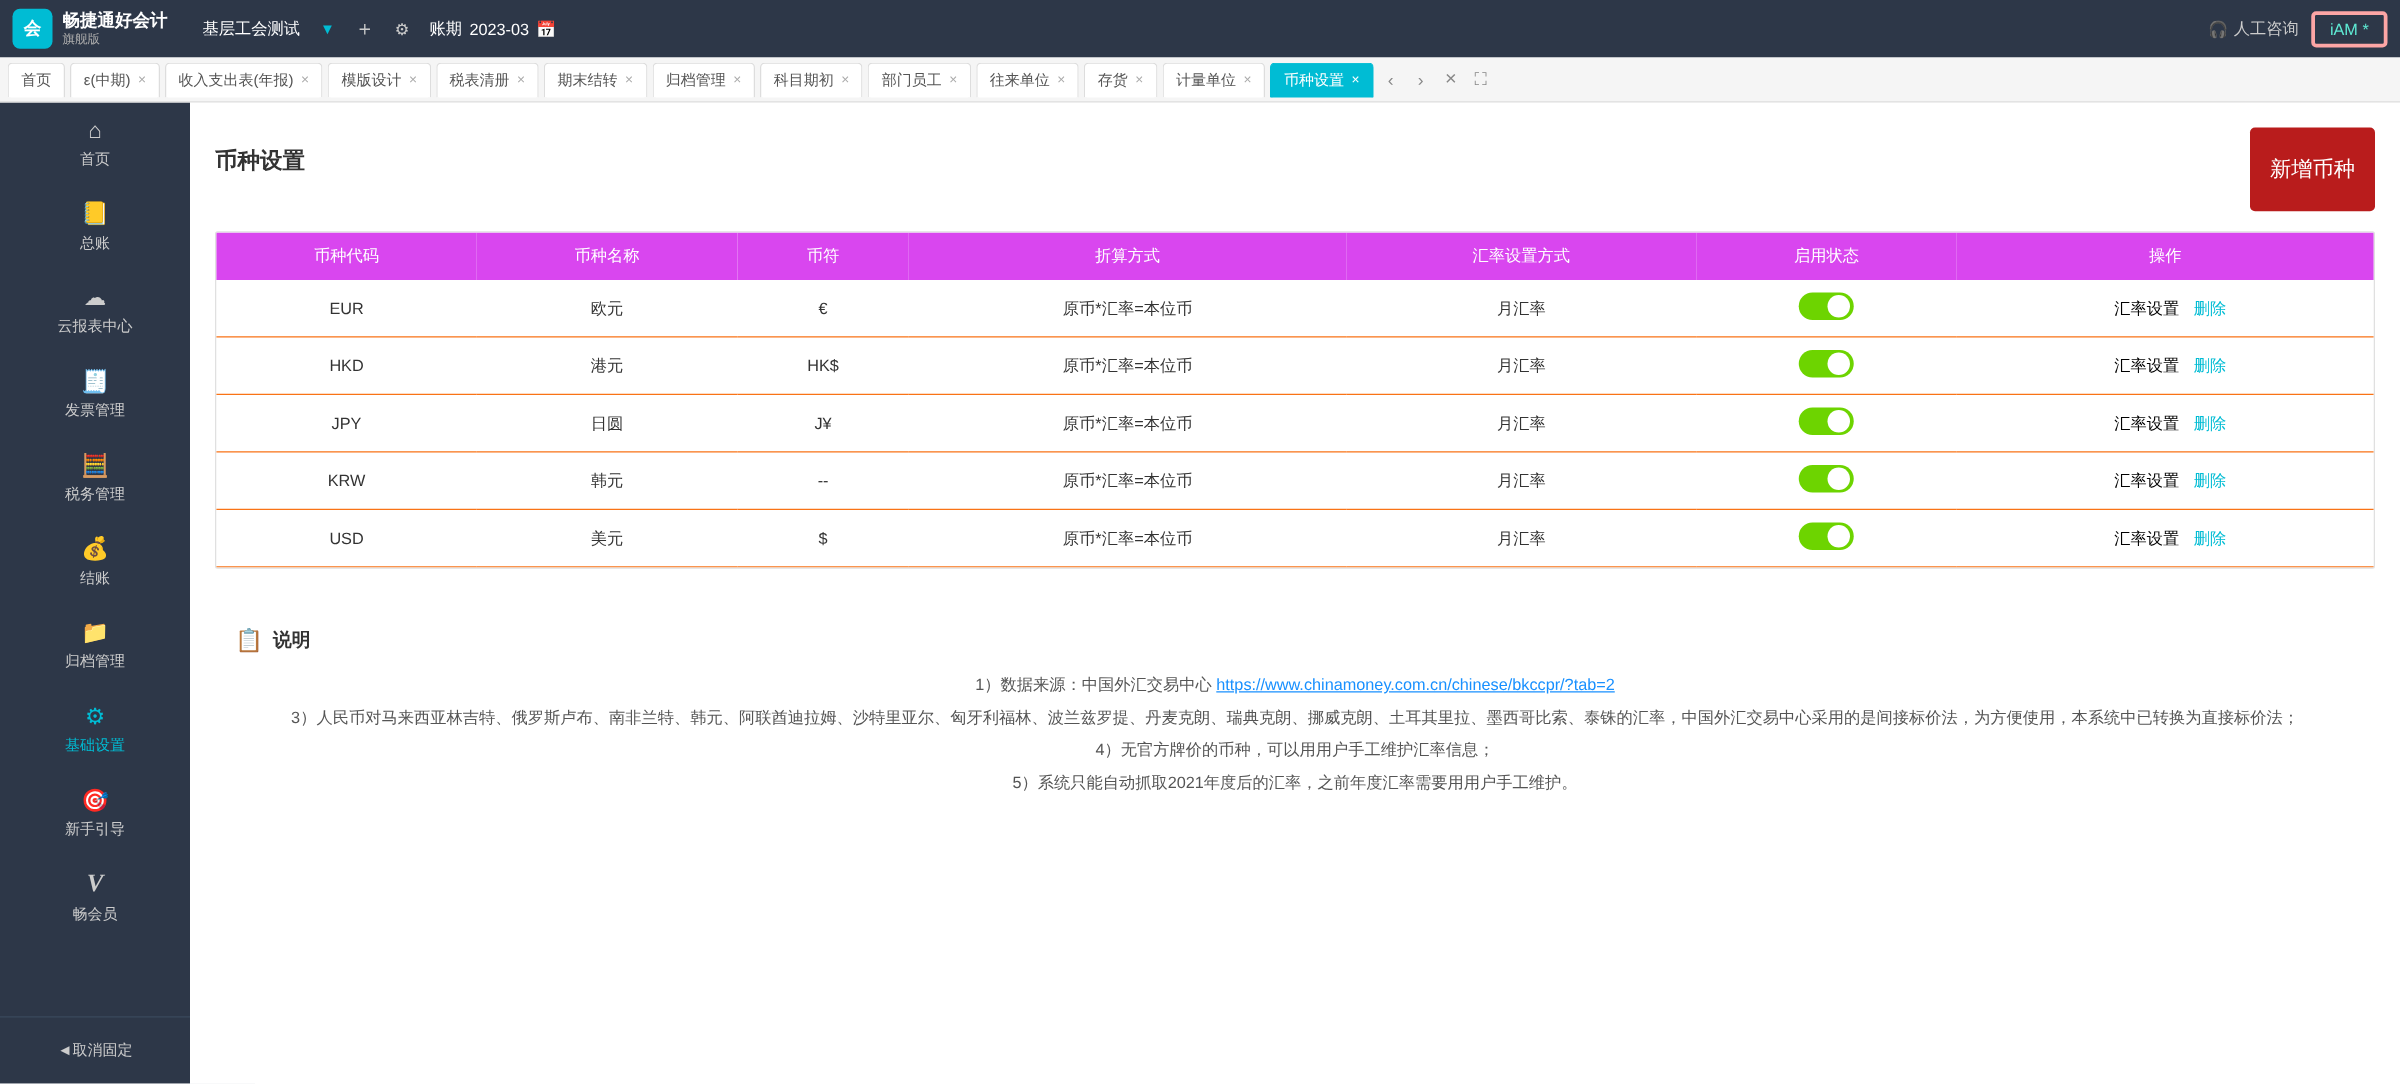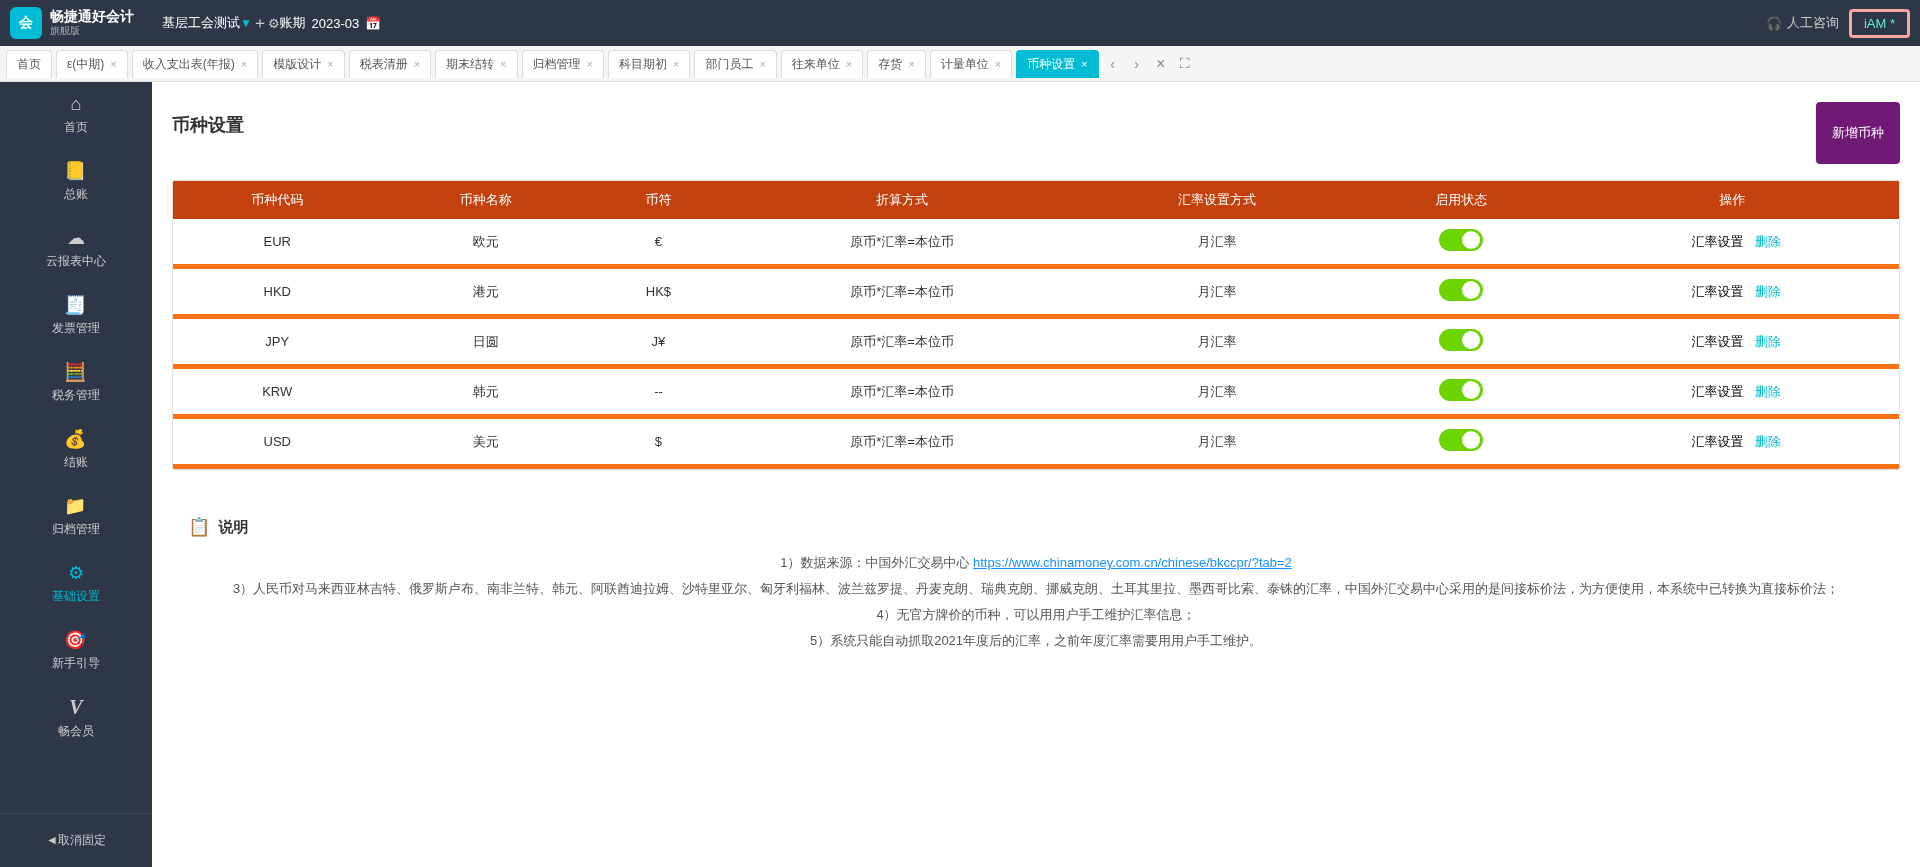--- a/index.html
+++ b/index.html
@@ -5,21 +5,21 @@
     * { box-sizing: border-box; margin: 0; padding: 0; }
     body { font-family: 'Microsoft YaHei', Arial, sans-serif; font-size: 13px; background: #f0f2f5; overflow: hidden; }
 
     
     .app { display: flex; flex-direction: column; height: 867px; width: 1920px; }
     .header { display: flex; align-items: center; background: #2d3748; height: 46px; padding: 0 10px; flex-shrink: 0; }
     .logo { display: flex; align-items: center; width: 152px; }
     .logo-icon { width: 32px; height: 32px; background: #00bcd4; border-radius: 6px; display: flex; align-items: center; justify-content: center; color: white; font-size: 14px; font-weight: bold; margin-right: 8px; }
     .logo-text { color: white; font-size: 14px; font-weight: bold; line-height: 1.2; }
     .logo-sub { color: #aaa; font-size: 10px; }
-    .header-middle { flex: 1; display: flex; align-items: center; gap: 0; color: white; font-size: 13px; }
+    .header-middle { flex: 1; display: flex; align-items: center; gap: 16px; color: white; font-size: 13px; }
     .company-name { color: white; cursor: pointer; }
     .period { display: flex; align-items: center; gap: 6px; color: white; }
     .header-right { display: flex; align-items: center; gap: 10px; }
     .support-btn { display: flex; align-items: center; gap: 4px; color: #ccc; font-size: 13px; cursor: pointer; }
     .account-btn { background: transparent; border: 3px solid #fca5a5; color: #5eead4; padding: 4px 12px; border-radius: 4px; cursor: pointer; font-size: 13px; }
 
     
     .tabs-bar { background: #f5f5f5; border-bottom: 1px solid #ddd; display: flex; align-items: center; height: 36px; padding: 0 4px; flex-shrink: 0; overflow: hidden; }
     .tab { display: flex; align-items: center; padding: 0 10px; height: 28px; margin: 0 2px; border-radius: 4px 4px 0 0; font-size: 12px; cursor: pointer; white-space: nowrap; background: white; border: 1px solid #ddd; border-bottom: none; color: #555; }
     .tab.active { background: #00bcd4; color: white; border-color: #00bcd4; }
@@ -36,28 +36,28 @@
     .sidebar { width: 152px; background: #2d3748; display: flex; flex-direction: column; flex-shrink: 0; }
     .sidebar-item { display: flex; flex-direction: column; align-items: center; padding: 12px 0; cursor: pointer; color: #ccc; font-size: 12px; gap: 4px; }
     .sidebar-item.active { color: #00bcd4; }
     .sidebar-icon { font-size: 18px; }
     .sidebar-bottom { margin-top: auto; padding: 10px 0; border-top: 1px solid #3a4a5c; }
     .sidebar-bottom-item { display: flex; align-items: center; justify-content: center; padding: 8px 0; color: #ccc; font-size: 12px; cursor: pointer; gap: 4px; }
 
     
     .content { flex: 1; background: white; overflow-y: auto; padding: 20px; }
     .page-title { font-size: 18px; font-weight: bold; color: #333; margin-bottom: 16px; }
-    .new-btn { position: absolute; right: 20px; top: 100px; background: #701a75; color: white; border: none; padding: 22px 16px; border-radius: 4px; cursor: pointer; font-size: 13px; }
+    .new-btn { position: absolute; right: 20px; top: 100px; background: #b91c1c; color: white; border: none; padding: 22px 16px; border-radius: 4px; cursor: pointer; font-size: 17px; }
 
     
     .table-wrapper { border: 1px solid #e0e0e0; border-radius: 2px; overflow: hidden; }
     table { width: 100%; border-collapse: collapse; }
-    thead tr { background: #c2410c; color: white; }
+    thead tr { background: #d946ef; color: white; }
     thead th { padding: 10px 12px; text-align: center; font-size: 13px; font-weight: normal; }
-    tbody tr { border-bottom: 5px solid #f97316; margin-top: 22px; }
+    tbody tr { border-bottom: 1px solid #f97316; margin-top: 22px; }
     tbody td { padding: 10px 12px; text-align: center; font-size: 13px; color: #333; }
     .action-link { color: #000000; cursor: pointer; text-decoration: none; margin: 0 8px; }
     .action-delete { color: #00bcd4; cursor: pointer; }
 
     
     .toggle { display: inline-block; width: 44px; height: 22px; background: #6dd400; border-radius: 11px; position: relative; cursor: pointer; }
     .toggle::after { content: ''; position: absolute; width: 18px; height: 18px; background: white; border-radius: 50%; top: 2px; right: 3px; }
 
     
     .note-section { margin-top: 30px; padding: 16px; }

